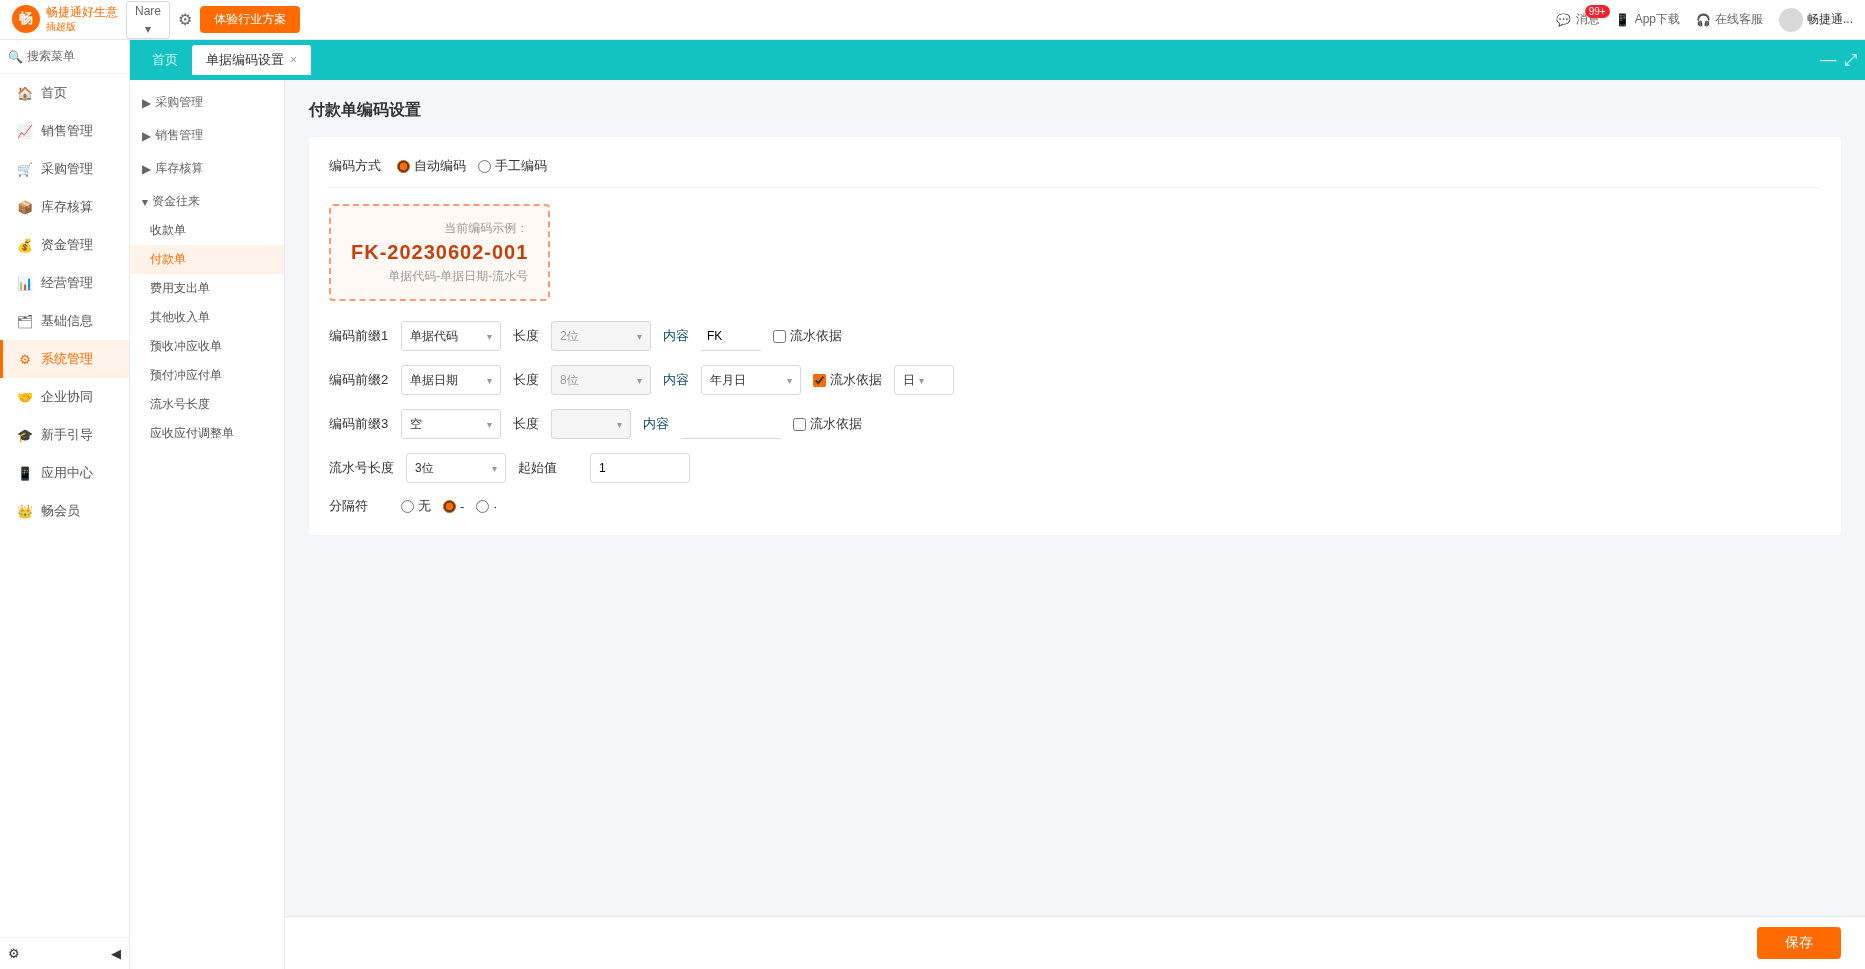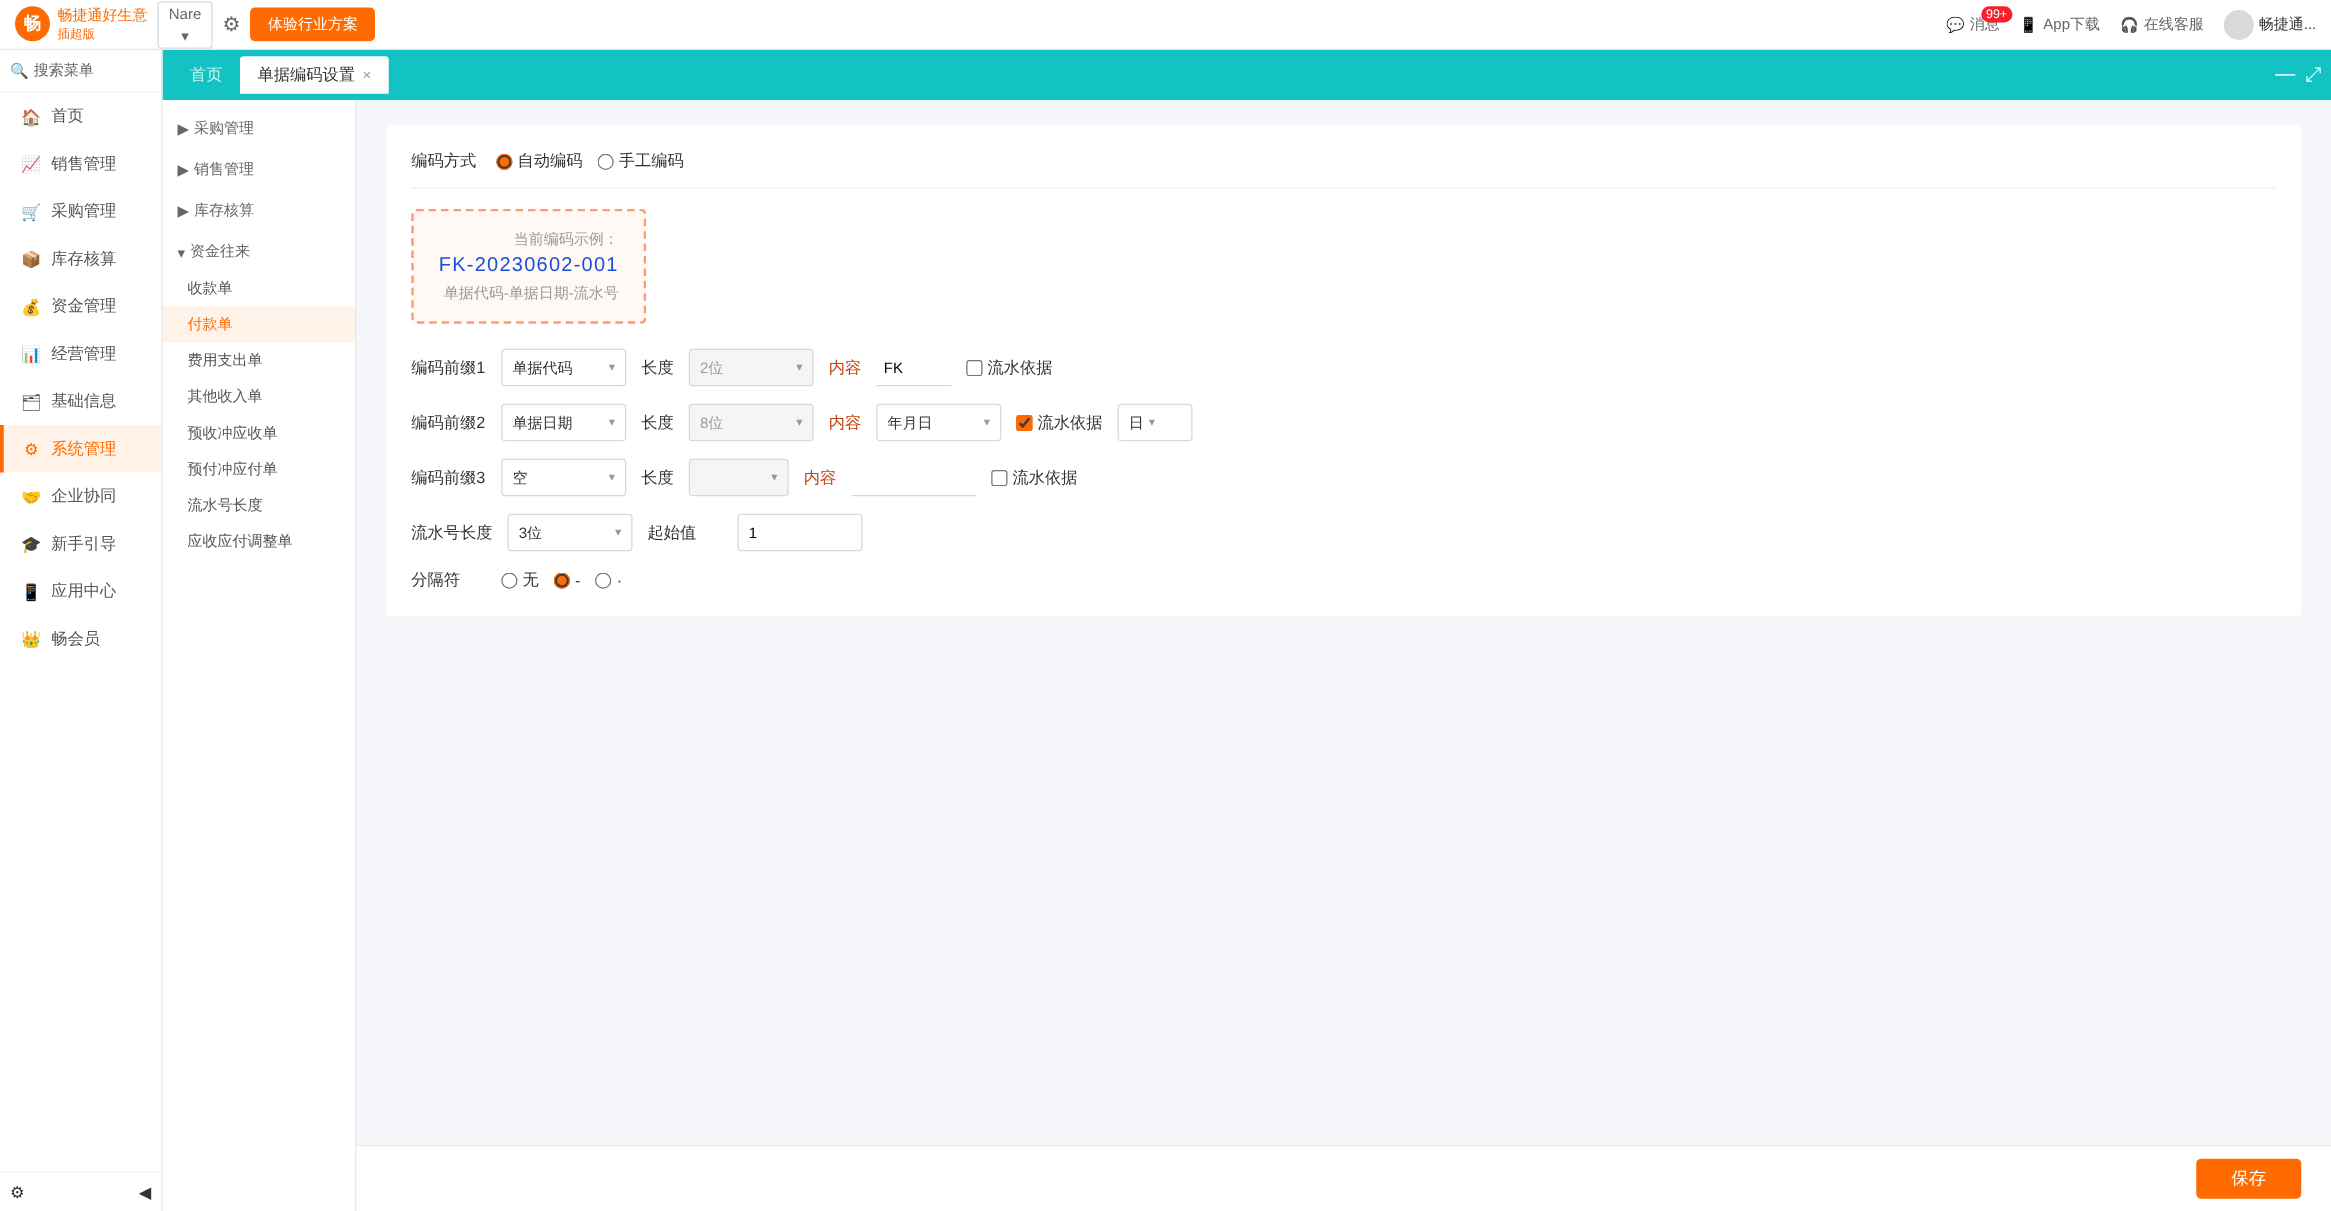--- a/index.html
+++ b/index.html
@@ -55,33 +55,33 @@
     .page-title { font-size: 16px; font-weight: bold; color: #333; margin-bottom: 16px; }
     .card { background: #fff; border-radius: 4px; padding: 20px; }
     .encoding-method { display: flex; align-items: center; gap: 16px; margin-bottom: 16px; padding-bottom: 12px; border-bottom: 1px solid #f0f0f0; }
     .encoding-label { font-size: 13px; color: #333; }
     .radio-group { display: flex; align-items: center; gap: 12px; }
     .radio-item { display: flex; align-items: center; gap: 4px; cursor: pointer; font-size: 13px; }
     .radio-item input[type="radio"] { accent-color: #ff6b00; }
     .info-text { font-size: 12px; color: #666; margin-bottom: 16px; line-height: 1.6; }
     .example-box { border: 2px dashed #ff9b6e; background: #fff9f5; padding: 14px 20px; border-radius: 4px; display: inline-block; margin-bottom: 20px; text-align: right; }
     .example-label { font-size: 12px; color: #999; margin-bottom: 4px; }
-    .example-code { font-size: 16px; font-weight: normal; color: #1d4ed8; letter-spacing: 1px; }
+    .example-code { font-size: 20px; font-weight: bold; color: #c2410c; letter-spacing: 1px; }
     .example-desc { font-size: 12px; color: #999; margin-top: 4px; }
     .auto-fill-row { display: flex; align-items: center; gap: 6px; margin-bottom: 16px; font-size: 13px; color: #333; }
     .auto-fill-row input[type="checkbox"] { accent-color: #ff6b00; }
 
     
     .form-row { display: flex; align-items: center; gap: 12px; margin-bottom: 14px; flex-wrap: wrap; }
     .form-label { font-size: 13px; color: #333; white-space: nowrap; min-width: 60px; }
     .form-select { height: 30px; border: 1px solid #d9d9d9; border-radius: 3px; padding: 0 8px; font-size: 12px; min-width: 100px; display: flex; align-items: center; justify-content: space-between; cursor: pointer; background: #fff; gap: 6px; }
     .form-select-text { font-size: 12px; color: #333; }
     .form-input-readonly { background: #f5f5f5; color: #999; }
     .length-label { font-size: 13px; color: #333; white-space: nowrap; }
-    .content-label { font-size: 13px; color: #c2410c; white-space: nowrap; }
+    .content-label { font-size: 13px; color: #0c4a6e; white-space: nowrap; }
     .serial-check { display: flex; align-items: center; gap: 4px; font-size: 13px; color: #333; cursor: pointer; }
     .serial-check input[type="checkbox"] { accent-color: #ff6b00; }
     .chevron-down { font-size: 10px; color: #999; }
     .serial-day-select { height: 30px; border: 1px solid #d9d9d9; border-radius: 3px; padding: 0 8px; font-size: 12px; min-width: 60px; display: flex; align-items: center; gap: 4px; cursor: pointer; background: #fff; }
 
     
     .serial-row { display: flex; align-items: center; gap: 12px; margin-bottom: 14px; }
     .start-val { height: 30px; border: 1px solid #d9d9d9; border-radius: 3px; padding: 0 8px; font-size: 12px; width: 100px; }
     .separator-row { display: flex; align-items: center; gap: 12px; margin-top: 8px; font-size: 13px; color: #333; }
     .separator-options { display: flex; align-items: center; gap: 12px; }
@@ -246,20 +246,21 @@
           <div class="sub-sidebar-group-item">其他收入单</div>
           <div class="sub-sidebar-group-item">预收冲应收单</div>
           <div class="sub-sidebar-group-item">预付冲应付单</div>
           <div class="sub-sidebar-group-item">流水号长度</div>
           <div class="sub-sidebar-group-item">应收应付调整单</div>
         </div>
       </div>
 
       <div style="flex:1; display:flex; flex-direction:column; overflow:hidden;">
         <div class="main-content">
+          <div class="page-title">付款单编码设置</div>
 
           <div class="card">
             
             <div class="encoding-method">
               <span class="encoding-label">编码方式</span>
               <div class="radio-group">
                 <label class="radio-item">
                   <input type="radio" name="encoding" checked="" style="">
                   <span>自动编码</span>
                 </label>

